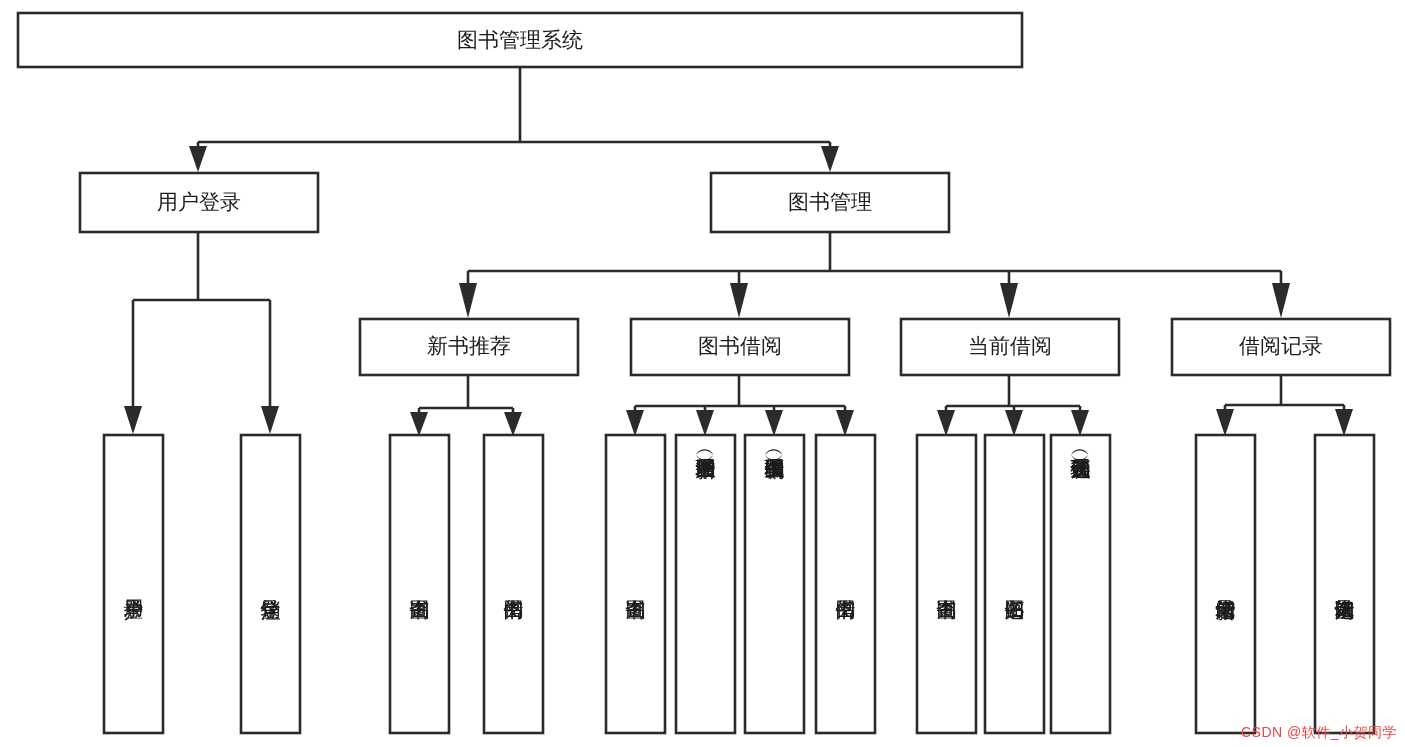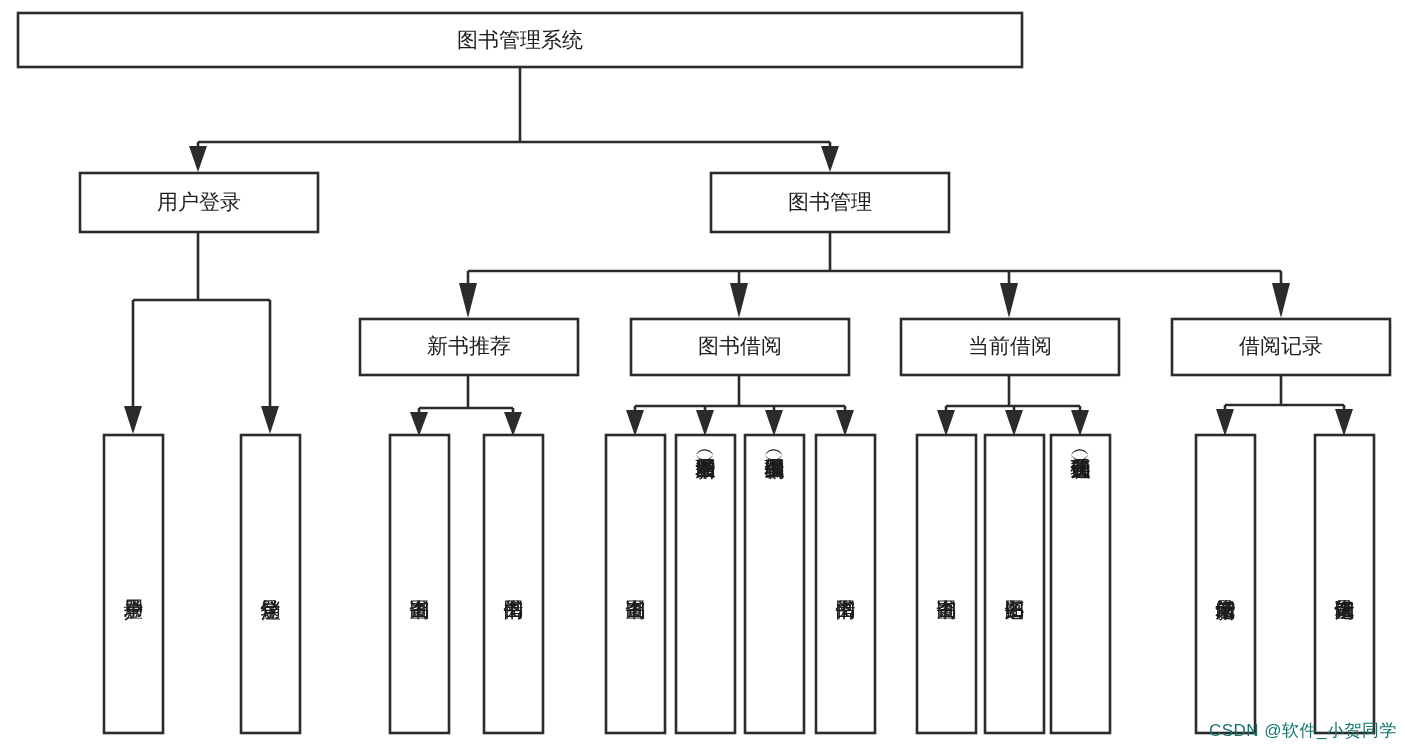--- a/index.html
+++ b/index.html
@@ -47,22 +47,22 @@
     font-size: 21px;
     text-anchor: middle;
     dominant-baseline: middle;
     white-space: pre;
   }
   .watermark {
     position: absolute;
     right: 8px;
     bottom: 5px;
     font-family: "Liberation Sans", "DejaVu Sans", sans-serif;
-    font-size: 17px;
-    color: #0f766e;
+    font-size: 14px;
+    color: #ef4444;
     letter-spacing: 0.5px;
     pointer-events: none;
     user-select: none;
   }
   .vtext {
     writing-mode: vertical-rl;
     text-orientation: upright;
     font-family: "Liberation Sans", "DejaVu Sans", sans-serif;
     font-size: 20px;
     line-height: 1.04;

